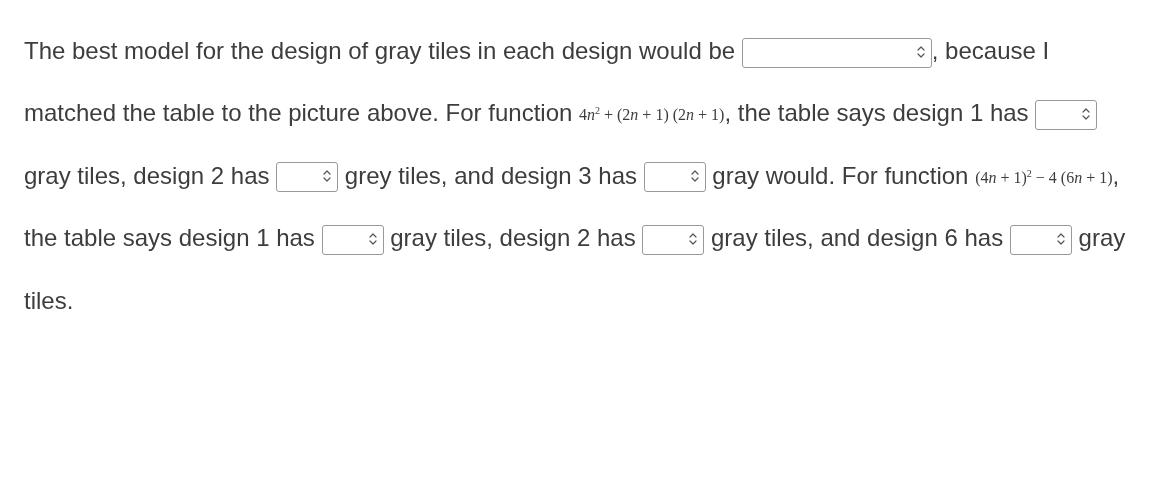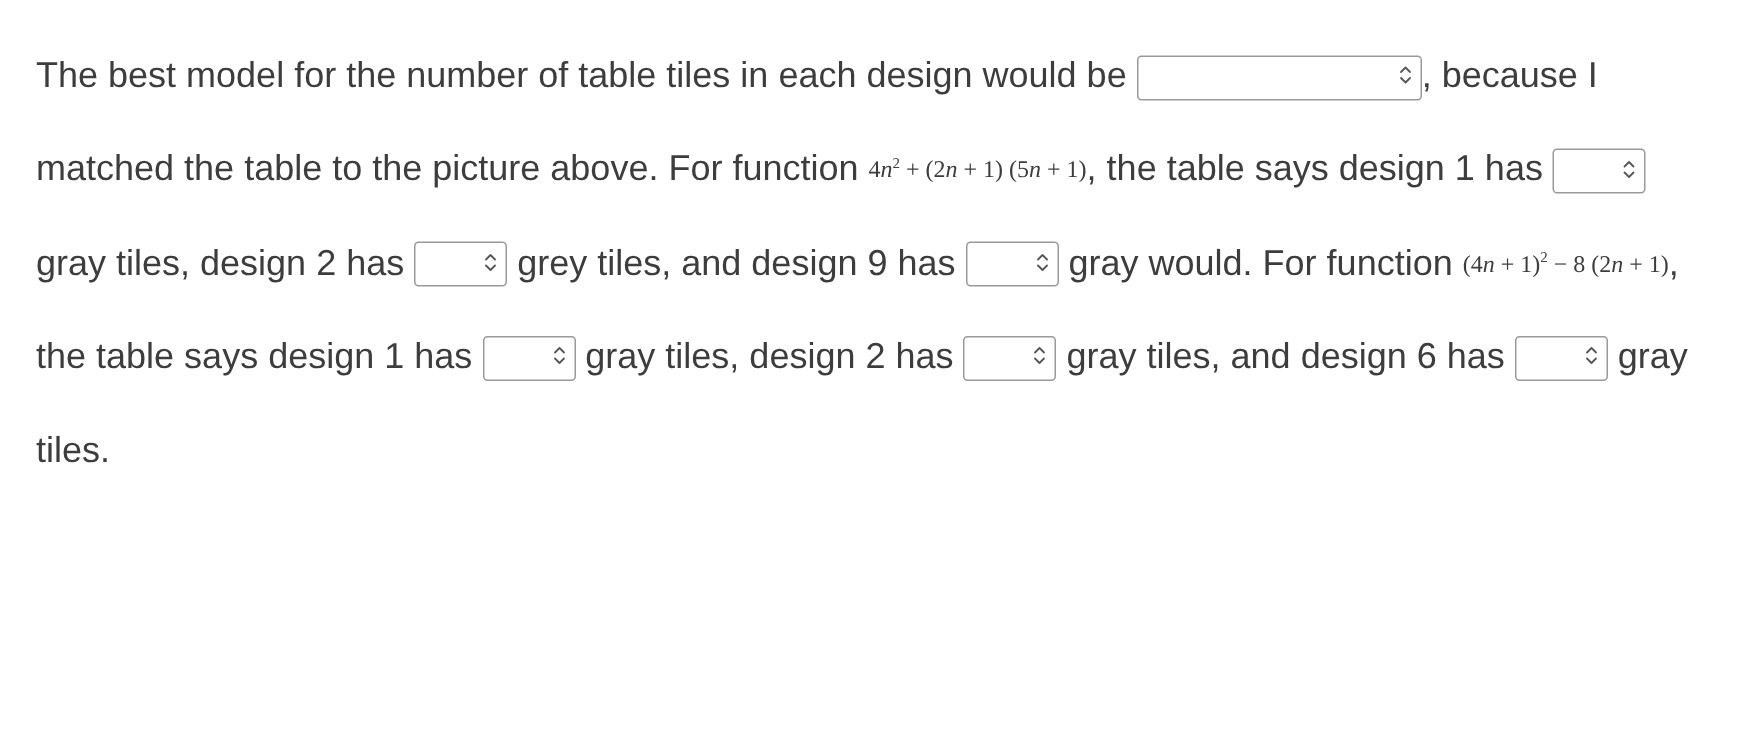--- a/index.html
+++ b/index.html
@@ -51,61 +51,61 @@
     }
     .formula sup {
       font-size: 10px;
       vertical-align: super;
     }
   </style>
 </head>
 <body>
 
 <div class="content">
-  <span>The best model for the number of table tiles in each design would be</span>
+  <span>The best model for the design of gray tiles in each design would be</span>
   
   <span class="dropdown wide">
     <span></span>
     <span class="dropdown-arrow">
       <svg width="8" height="12" viewBox="0 0 8 12">
           <path d="M1 4 L4 1 L7 4 M1 8 L4 11 L7 8" stroke="#555" stroke-width="1.2" fill="none" stroke-linecap="round" stroke-linejoin="round"></path>
         </svg>
     </span>
   </span><span>, because I matched the table to the picture above. For function </span>
 
-  <span class="formula"><span>4</span><i>n</i><sup>2</sup><span> + (2</span><i>n</i><span> + 1) (5</span><i>n</i><span> + 1)</span></span><span>, the table says design 1 has </span>
+  <span class="formula"><span>4</span><i>n</i><sup>2</sup><span> + (2</span><i>n</i><span> + 1) (2</span><i>n</i><span> + 1)</span></span><span>, the table says design 1 has </span>
 
   <span class="dropdown narrow">
     <span></span>
     <span class="dropdown-arrow">
       <svg width="8" height="12" viewBox="0 0 8 12">
           <path d="M1 4 L4 1 L7 4 M1 8 L4 11 L7 8" stroke="#555" stroke-width="1.2" fill="none" stroke-linecap="round" stroke-linejoin="round"></path>
         </svg>
     </span>
   </span><span> gray tiles, design 2 has </span>
 
   <span class="dropdown narrow">
     <span></span>
     <span class="dropdown-arrow">
       <svg width="8" height="12" viewBox="0 0 8 12">
           <path d="M1 4 L4 1 L7 4 M1 8 L4 11 L7 8" stroke="#555" stroke-width="1.2" fill="none" stroke-linecap="round" stroke-linejoin="round"></path>
         </svg>
     </span>
-  </span><span> grey tiles, and design 9 has </span>
+  </span><span> grey tiles, and design 3 has </span>
 
   <span class="dropdown narrow">
     <span></span>
     <span class="dropdown-arrow">
       <svg width="8" height="12" viewBox="0 0 8 12">
           <path d="M1 4 L4 1 L7 4 M1 8 L4 11 L7 8" stroke="#555" stroke-width="1.2" fill="none" stroke-linecap="round" stroke-linejoin="round"></path>
         </svg>
     </span>
   </span><span> gray would. For function </span>
 
-  <span class="formula"><span>(4</span><i>n</i><span> + 1)</span><sup>2</sup><span> − 8 (2</span><i>n</i><span> + 1)</span></span><span>, the table says design 1 has </span>
+  <span class="formula"><span>(4</span><i>n</i><span> + 1)</span><sup>2</sup><span> − 4 (6</span><i>n</i><span> + 1)</span></span><span>, the table says design 1 has </span>
 
   <span class="dropdown narrow">
     <span></span>
     <span class="dropdown-arrow">
       <svg width="8" height="12" viewBox="0 0 8 12">
           <path d="M1 4 L4 1 L7 4 M1 8 L4 11 L7 8" stroke="#555" stroke-width="1.2" fill="none" stroke-linecap="round" stroke-linejoin="round"></path>
         </svg>
     </span>
   </span><span> gray tiles, design 2 has </span>
 

